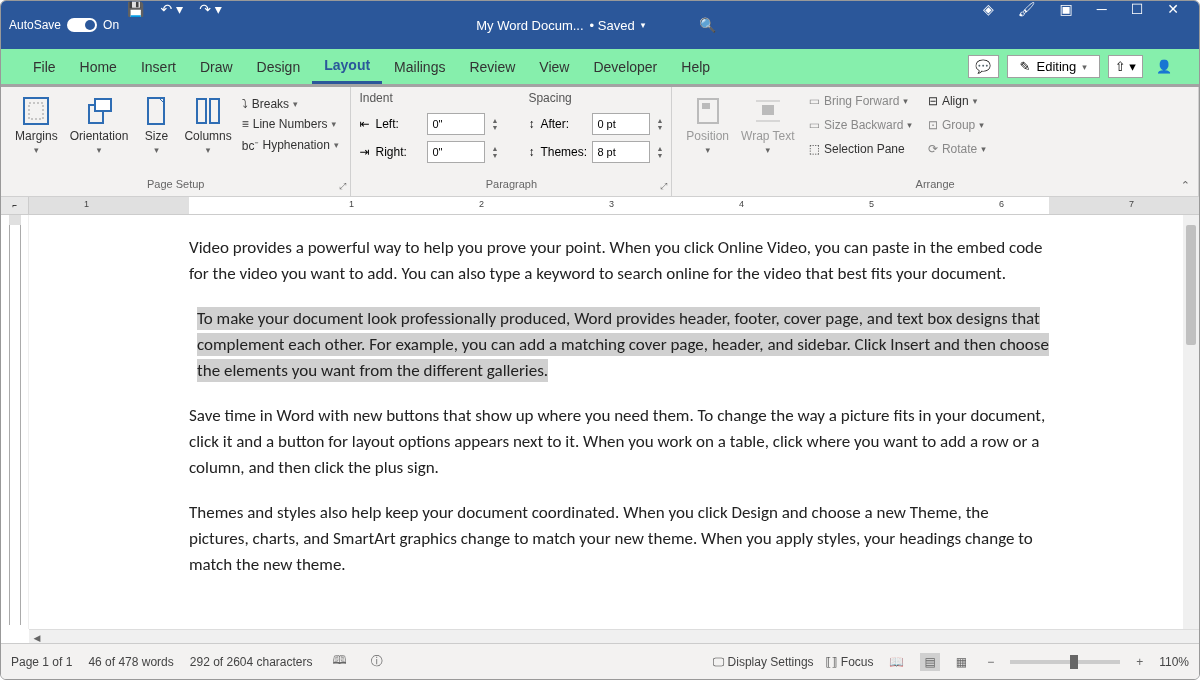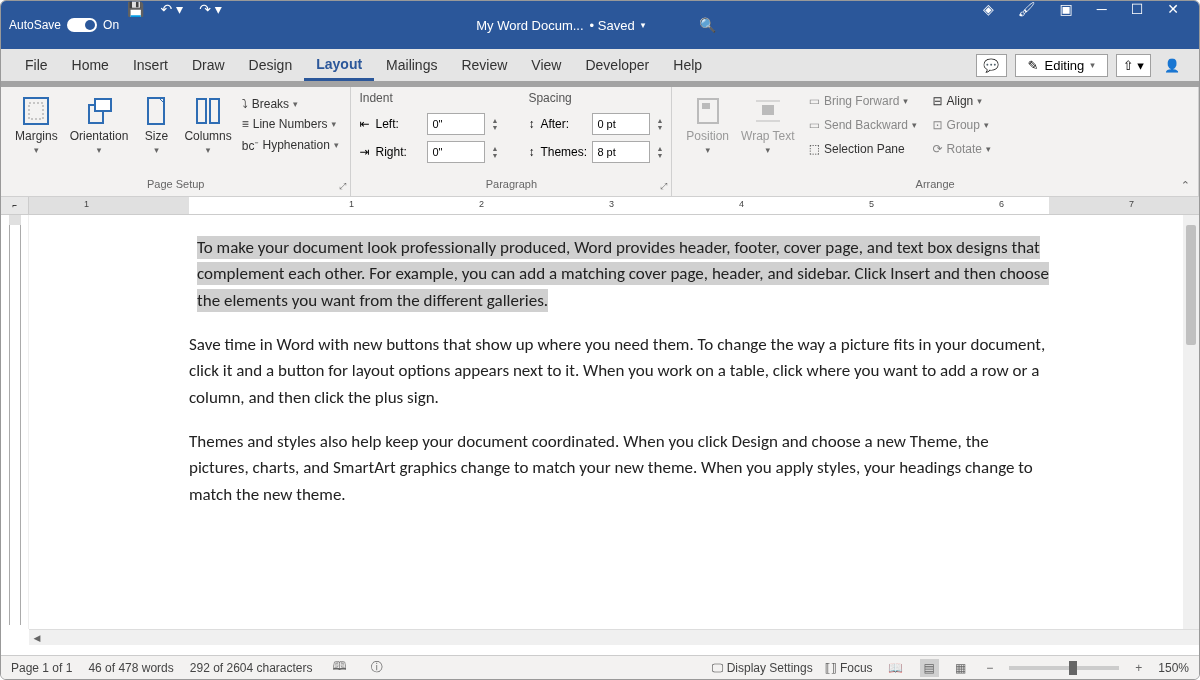--- a/index.html
+++ b/index.html
@@ -5,21 +5,21 @@
 * { margin: 0; padding: 0; box-sizing: border-box; }
 body { font-family: "Segoe UI", Arial, sans-serif; font-size: 13px; background: #fff; width: 1200px; height: 680px; overflow: hidden; border: 1px solid #999; border-radius: 6px; position: relative; }
 .titlebar { background: #2b579a; height: 48px; display: flex; color: #fff; padding: 0 8px; }
 .autosave { display: flex; align-items: center; gap: 6px; font-size: 12px; }
 .toggle { width: 30px; height: 14px; background: #fff; border-radius: 7px; position: relative; }
 .toggle::after { content: ""; width: 10px; height: 10px; background: #2b579a; border-radius: 50%; position: absolute; top: 2px; right: 2px; }
 .titlebar .icon { color: #fff; padding: 0 8px; cursor: pointer; font-size: 14px; }
 .title-center { flex: 1; text-align: center; display: flex; align-items: center; justify-content: center; gap: 6px; font-size: 13px; }
 .title-right { display: flex; }
 .title-right .icon { padding: 0 12px; }
-.tabbar { background: #e5e5e5; height: 38px; display: flex; align-items: center; border-bottom: 6px solid #a3a3a3; padding: 0 12px; gap: 0; }
+.tabbar { background: #86efac; height: 38px; display: flex; align-items: center; border-bottom: 3px solid #a3a3a3; padding: 0 20px; gap: 0; }
 .tab { padding: 0 12px; height: 100%; display: flex; align-items: center; font-size: 14px; color: #333; cursor: pointer; }
 .tab.active { color: #2b579a; border-bottom: 3px solid #2b579a; font-weight: 600; }
 .tabbar-right { margin-left: auto; display: flex; align-items: center; gap: 8px; }
 .editing-btn { border: 1px solid #a0a0a0; padding: 3px 12px; display: flex; align-items: center; gap: 6px; background: #fff; font-size: 13px; }
 .small-btn { border: 1px solid #a0a0a0; padding: 3px 6px; background: #fff; }
 .ribbon { background: #f3f2f1; height: 110px; display: flex; border-bottom: 1px solid #d0d0d0; }
 .rgroup { display: flex; flex-direction: column; padding: 4px 8px; position: relative; border-right: 1px solid #d0d0d0; }
 .rgroup-label { text-align: center; font-size: 11px; color: #666; margin-top: auto; padding-bottom: 2px; }
 .rrow { display: flex; }
 .rbig { display: flex; flex-direction: column; align-items: center; padding: 4px 6px; gap: 2px; cursor: pointer; font-size: 12px; color: #333; }
@@ -41,21 +41,21 @@
 .ruler-v { width: 28px; background: #fff; border-right: 1px solid #eee; position: relative; }
 .ruler-v-gray { position: absolute; left: 8px; width: 12px; background: #e0e0e0; }
 .page { flex: 1; padding: 20px 60px 20px 160px; overflow: auto; position: relative; }
 .para { font-size: 17px; line-height: 1.55; color: #222; margin-bottom: 18px; max-width: 860px; font-family: Calibri, Arial, sans-serif; }
 .para.selected { background: #d0d0d0; display: inline; padding: 1px 0; }
 .para-wrap { margin-bottom: 18px; max-width: 860px; margin-left: 8px; }
 .scroll-v { position: absolute; right: 0; top: 0; width: 16px; height: 100%; background: #f0f0f0; }
 .scroll-v .thumb { position: absolute; top: 10px; left: 3px; width: 10px; height: 120px; background: #c0c0c0; border-radius: 2px; }
 .scroll-h { position: absolute; left: 28px; right: 16px; bottom: 0; height: 16px; background: #f0f0f0; display: flex; align-items: center; }
 .scroll-h .arrow { width: 16px; text-align: center; font-size: 9px; color: #666; }
-.statusbar { position: absolute; left: 0; right: 0; bottom: 0; height: 24px; background: #f3f2f1; border-top: 1px solid #ccc; display: flex; align-items: center; font-size: 12px; color: #444; padding: 0 10px; gap: 16px; }
+.statusbar { position: absolute; left: 0; right: 0; bottom: 0; height: 36px; background: #f3f2f1; border-top: 1px solid #ccc; display: flex; align-items: center; font-size: 12px; color: #444; padding: 0 10px; gap: 16px; }
 .statusbar .right { margin-left: auto; display: flex; align-items: center; gap: 12px; }
 .zoom-slider { width: 110px; height: 4px; background: #ccc; position: relative; }
 .zoom-slider .thumb { width: 8px; height: 14px; background: #666; position: absolute; top: -5px; left: 60px; }
 .view-btn { padding: 0 4px; color: #666; cursor: pointer; }
 .view-btn.active { background: #d0d0d0; padding: 2px 4px; }
 .chev { font-size: 9px; color: #666; }
 .collapse-ribbon { position: absolute; right: 8px; bottom: 4px; font-size: 11px; color: #666; cursor: pointer; }
 </style>
 </head>
 <body>
@@ -236,21 +236,21 @@
           <span class="chev">▾</span>
       </div>
       <div class="rcol" style="gap:6px;margin-left:6px">
         <div class="arrange-btn">
             <span>▭</span>
             <span>Bring Forward</span> 
             <span class="chev">▾</span>
           </div>
         <div class="arrange-btn">
             <span>▭</span>
-            <span>Send Backward</span> 
+            <span>Size Backward</span> 
             <span class="chev">▾</span>
           </div>
         <div class="arrange-btn" style="color:#333">
             <span>⬚</span>
             <span>Selection Pane</span>
           </div>
       </div>
       <div class="rcol" style="gap:6px;margin-left:12px">
         <div class="arrange-btn" style="color:#333">
             <span>⊟</span>
@@ -287,20 +287,21 @@
     <span class="ruler-num" style="left:1100px">7</span>
   </div>
 </div>
 
 <div class="doc-area">
   <div class="ruler-v">
     <div class="ruler-v-gray" style="top:0;height:10px"></div>
     <div class="ruler-v-gray" style="top:10px;height:400px;background:#fff;border-left:1px solid #aaa;border-right:1px solid #aaa"></div>
   </div>
   <div class="page">
+    <p class="para">Video provides a powerful way to help you prove your point. When you click Online Video, you can paste in the embed code for the video you want to add. You can also type a keyword to search online for the video that best fits your document.</p>
     <div class="para-wrap"><span class="para selected">To make your document look professionally produced, Word provides header, footer, cover page, and text box designs that complement each other. For example, you can add a matching cover page, header, and sidebar. Click Insert and then choose the elements you want from the different galleries.</span></div>
     <p class="para">Save time in Word with new buttons that show up where you need them. To change the way a picture fits in your document, click it and a button for layout options appears next to it. When you work on a table, click where you want to add a row or a column, and then click the plus sign.</p>
     <p class="para">Themes and styles also help keep your document coordinated. When you click Design and choose a new Theme, the pictures, charts, and SmartArt graphics change to match your new theme. When you apply styles, your headings change to match the new theme.</p>
   </div>
   <div class="scroll-v">
     <div class="thumb"></div>
   </div>
 </div>
 <div class="scroll-h" style="position:relative;height:16px;background:#f0f0f0;border-top:1px solid #ddd">
   <span class="arrow">◀</span>
@@ -318,15 +319,15 @@
     <span>🖵 <span>Display Settings</span></span>
     <span>⟦⟧ <span>Focus</span></span>
     <span class="view-btn">📖</span>
     <span class="view-btn active">▤</span>
     <span class="view-btn">▦</span>
     <span class="view-btn">−</span>
     <div class="zoom-slider">
         <div class="thumb"></div>
       </div>
     <span class="view-btn">+</span>
-    <span>150%</span>
+    <span>110%</span>
   </div>
 </div>
 
 </body></html>

